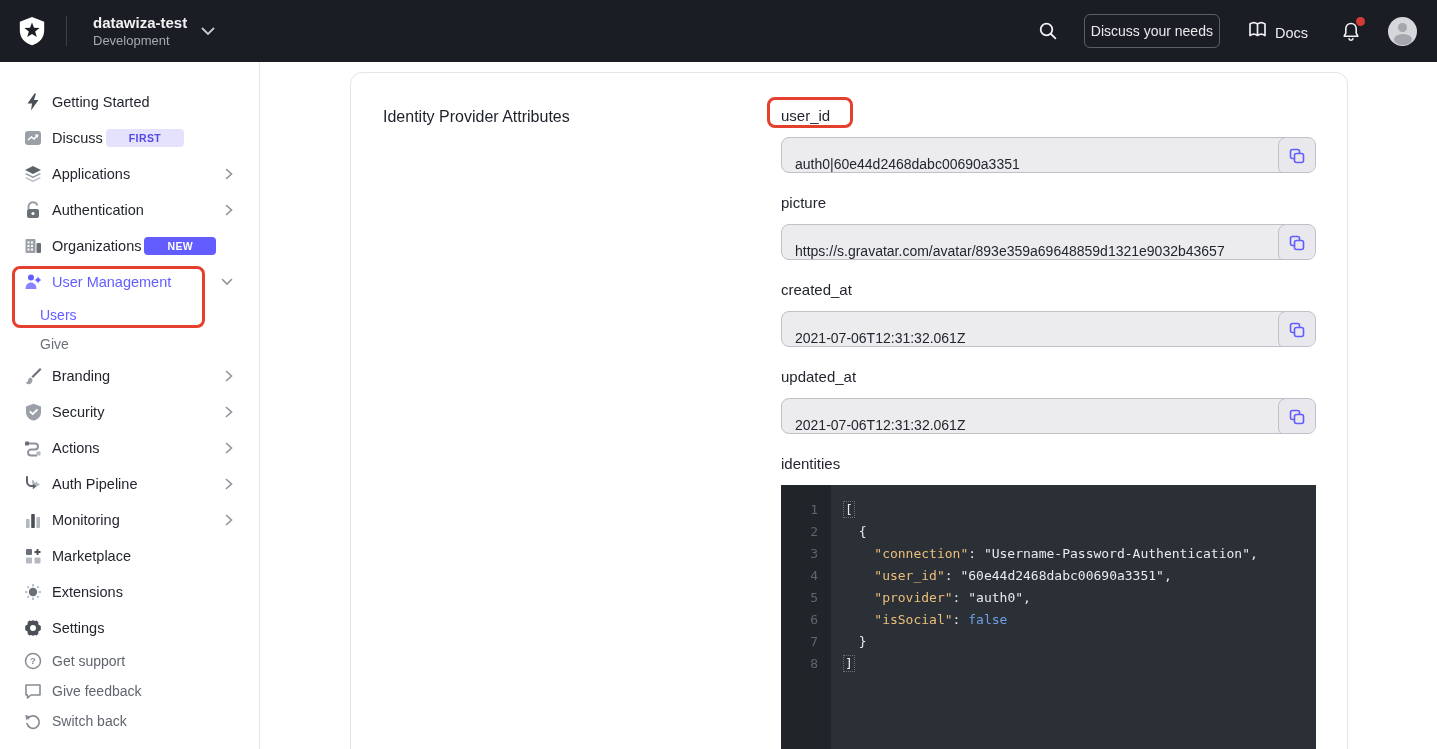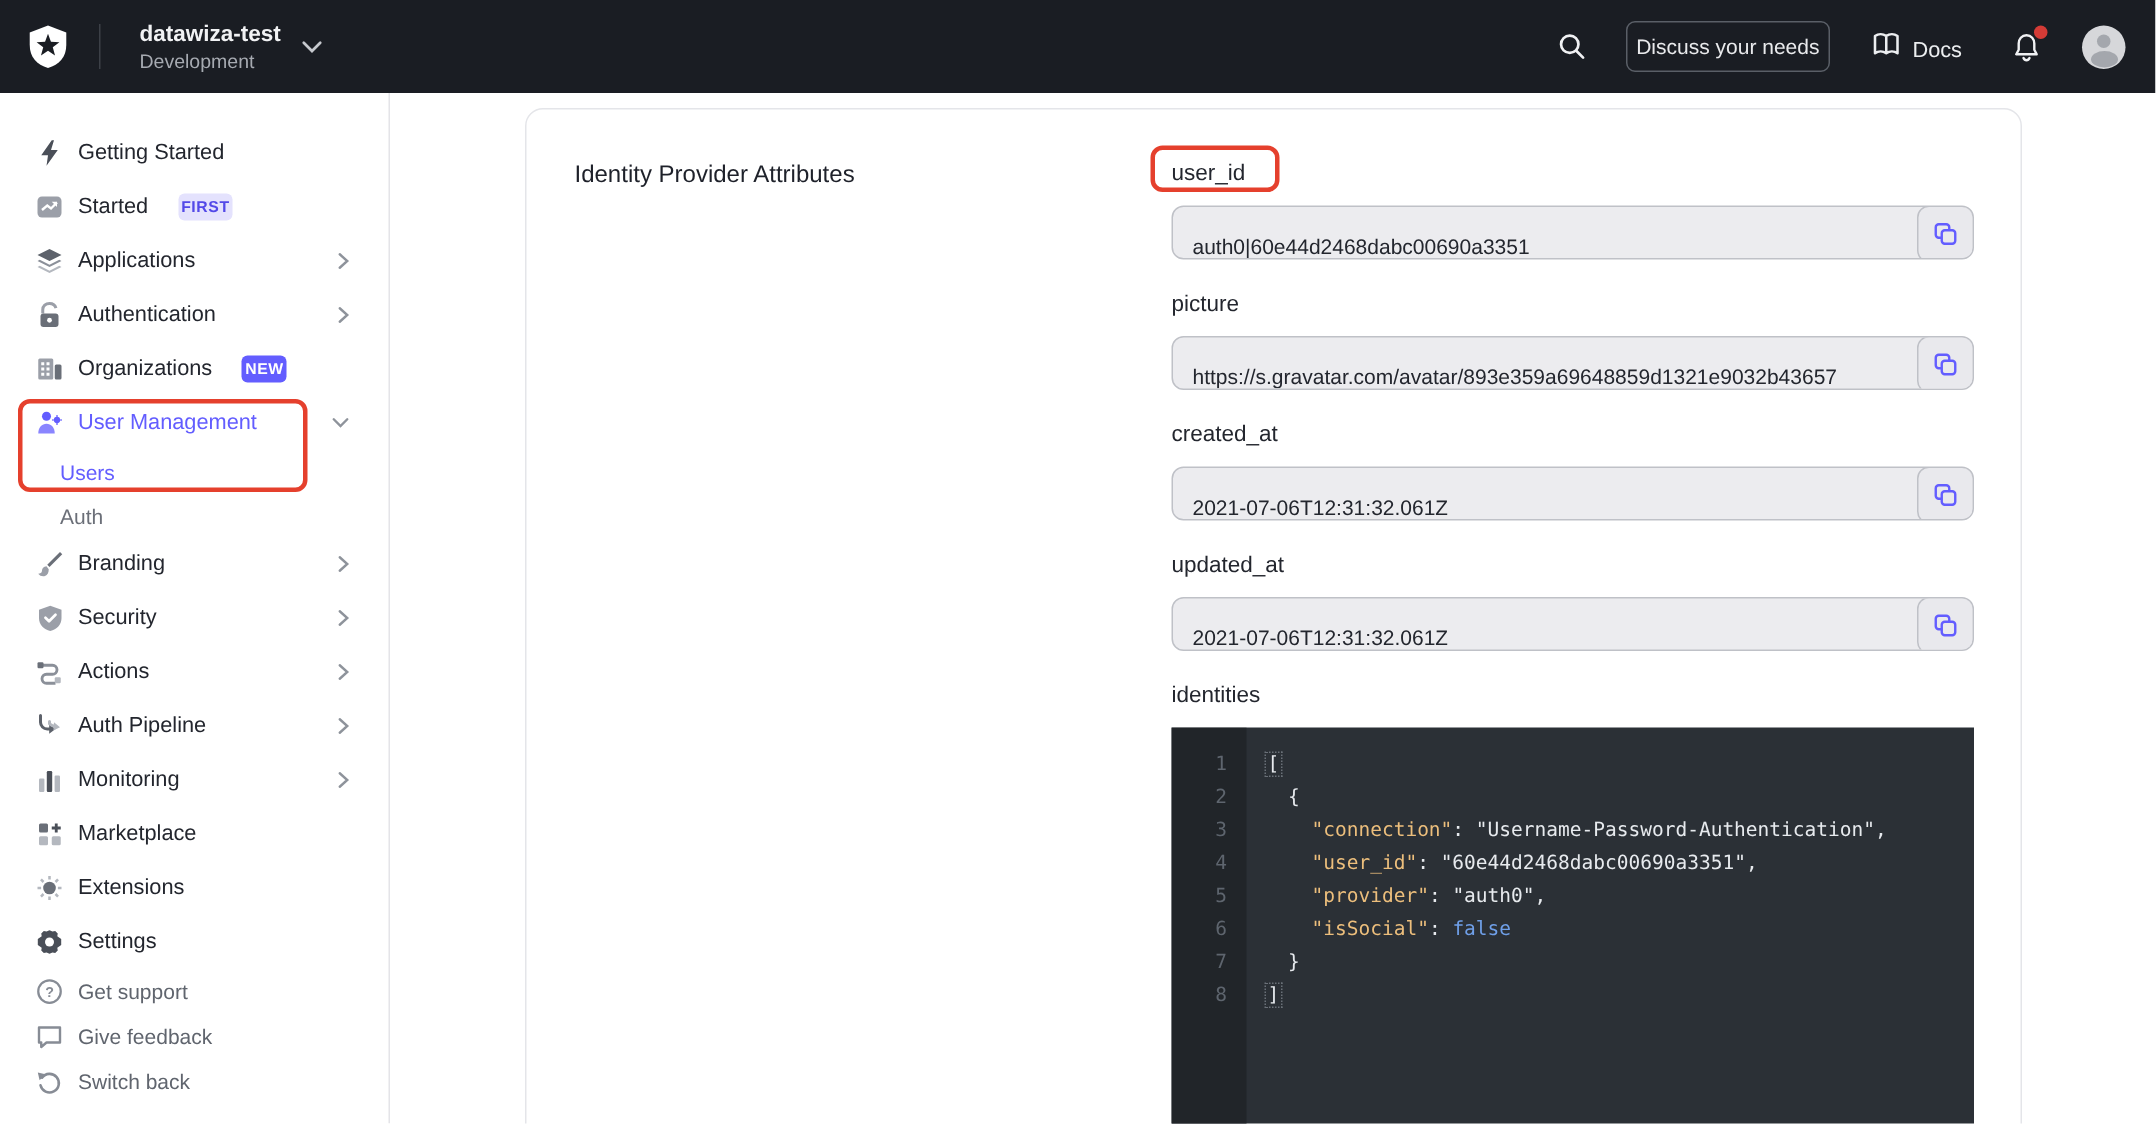--- a/index.html
+++ b/index.html
@@ -27,21 +27,21 @@
   .avatar .body { position:absolute; top:17px; left:5.5px; width:18px; height:11px; border-radius:50%; background:#a4a7ad; }
 
   
   .shell { display:flex; height:687px; }
   .sidebar { width:260px; flex:none; border-right:1px solid #e4e4e8; padding-top:22px; background:#fff; overflow:hidden; }
   .nav-item { height:36px; display:flex; align-items:center; padding:0 26px 0 24px; cursor:pointer; }
   .nav-icon { width:18px; height:18px; flex:none; display:flex; align-items:center; justify-content:center; }
   .nav-icon svg { display:block; }
   .nav-label { margin-left:10px; font-size:14.5px; font-weight:500; color:#23262e; white-space:nowrap; }
   .nav-item.active .nav-label { color:#635dff; }
-  .nav-badge { margin-left:20px; font-size:10.5px; font-weight:700; letter-spacing:.4px; padding:3px 2px; border-radius:4px; }
+  .nav-badge { margin-left:3px; font-size:10.5px; font-weight:700; letter-spacing:.4px; padding:3px 23px; border-radius:4px; }
   .badge-light { background:#e4e2fd; color:#5349e8; }
   .badge-solid { background:#635dff; color:#fff; }
   .nav-chevron { margin-left:auto; display:flex; }
   .sub-item { height:29px; display:flex; align-items:center; padding-left:40px; cursor:pointer; }
   .sub-item .sub-label { font-size:14px; color:#6b6f78; }
   .sub-item.active .sub-label { color:#635dff; }
   .footer-item { height:30px; display:flex; align-items:center; padding:0 24px; cursor:pointer; }
   .footer-item .nav-label { font-weight:400; color:#60656e; font-size:14px; }
 
   
@@ -143,21 +143,21 @@
     </div>
 
     <div class="nav-item">
       <span class="nav-icon">
         <svg width="18" height="18" viewBox="0 0 18 18">
             <rect x="1" y="2" width="16" height="14" rx="3" fill="#9b9fa8"></rect>
             <polyline points="4,11 7.5,8 10,10 14,6" fill="none" stroke="#ffffff" stroke-width="1.6"></polyline>
             <polygon points="14,9 14,5.5 10.5,5.5" fill="#ffffff"></polygon>
           </svg>
       </span>
-      <span class="nav-label">Started</span>
+      <span class="nav-label">Discuss</span>
       <span class="nav-badge badge-light">FIRST</span>
     </div>
 
     <div class="nav-item">
       <span class="nav-icon">
         <svg width="18" height="18" viewBox="0 0 18 18">
             <path d="M9 1 L17 5 L9 9 L1 5 Z" fill="#5d626b"></path>
             <path d="M2.5 8.2 L9 11.5 L15.5 8.2 L17 9 L9 13 L1 9 Z" fill="#8b9099"></path>
             <path d="M2.5 12.2 L9 15.5 L15.5 12.2 L17 13 L9 17 L1 13 Z" fill="#b4b8bf"></path>
           </svg>
@@ -224,21 +224,21 @@
         <svg width="12" height="8" viewBox="0 0 12 8">
             <path d="M1.5 1.5 L6 6 L10.5 1.5" fill="none" stroke="#8e939b" stroke-width="1.6" stroke-linecap="round"></path>
           </svg>
       </span>
     </div>
 
     <div class="sub-item active">
       <span class="sub-label">Users</span>
     </div>
     <div class="sub-item">
-      <span class="sub-label">Auth</span>
+      <span class="sub-label">Give</span>
     </div>
 
     <div class="nav-item">
       <span class="nav-icon">
         <svg width="18" height="18" viewBox="0 0 18 18">
             <path d="M16.5 1.5 L8 10 L6.5 8.5 L15 0 Z" transform="translate(1,1)" fill="#6a6f78"></path>
             <path d="M7 10.5 C5 10.5 4 12 4 13.5 C4 15 2.5 15.5 1.5 15.5 C2.5 17 4.5 17.5 6 17 C7.8 16.4 8.5 14.5 8.5 12.5 Z" fill="#9b9fa8"></path>
           </svg>
       </span>
       <span class="nav-label">Branding</span>

